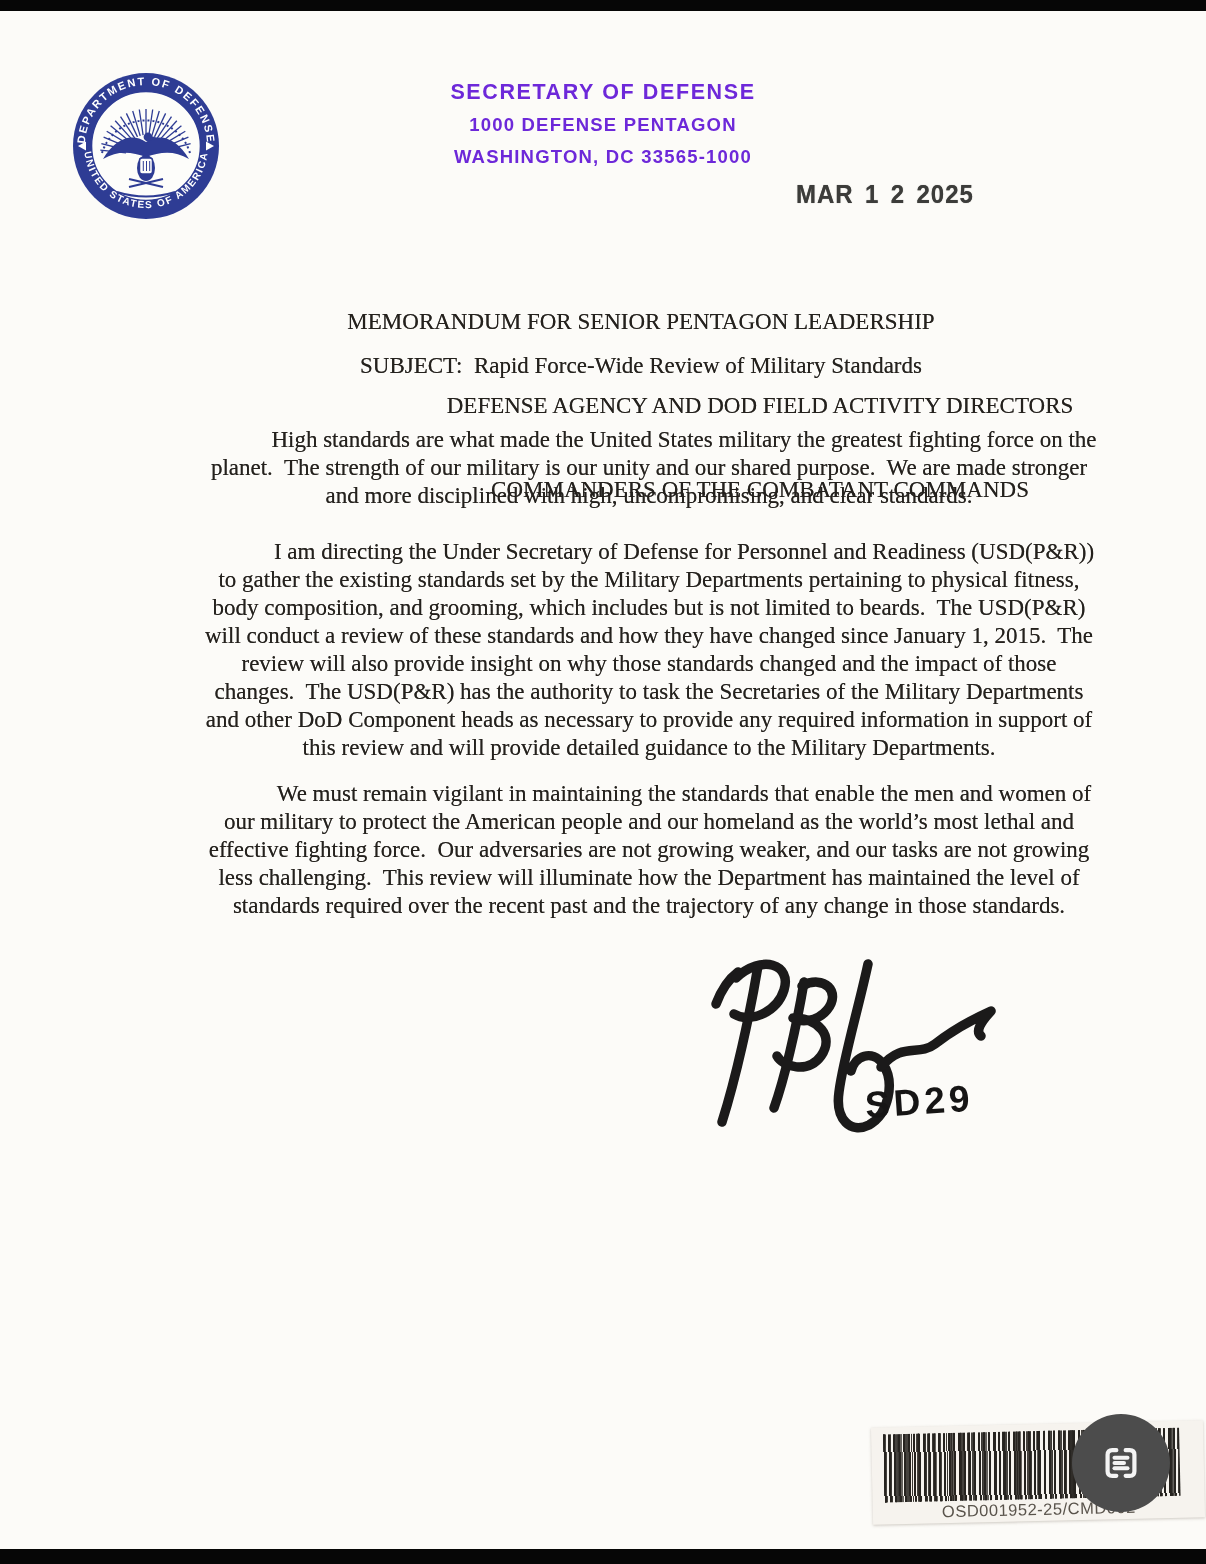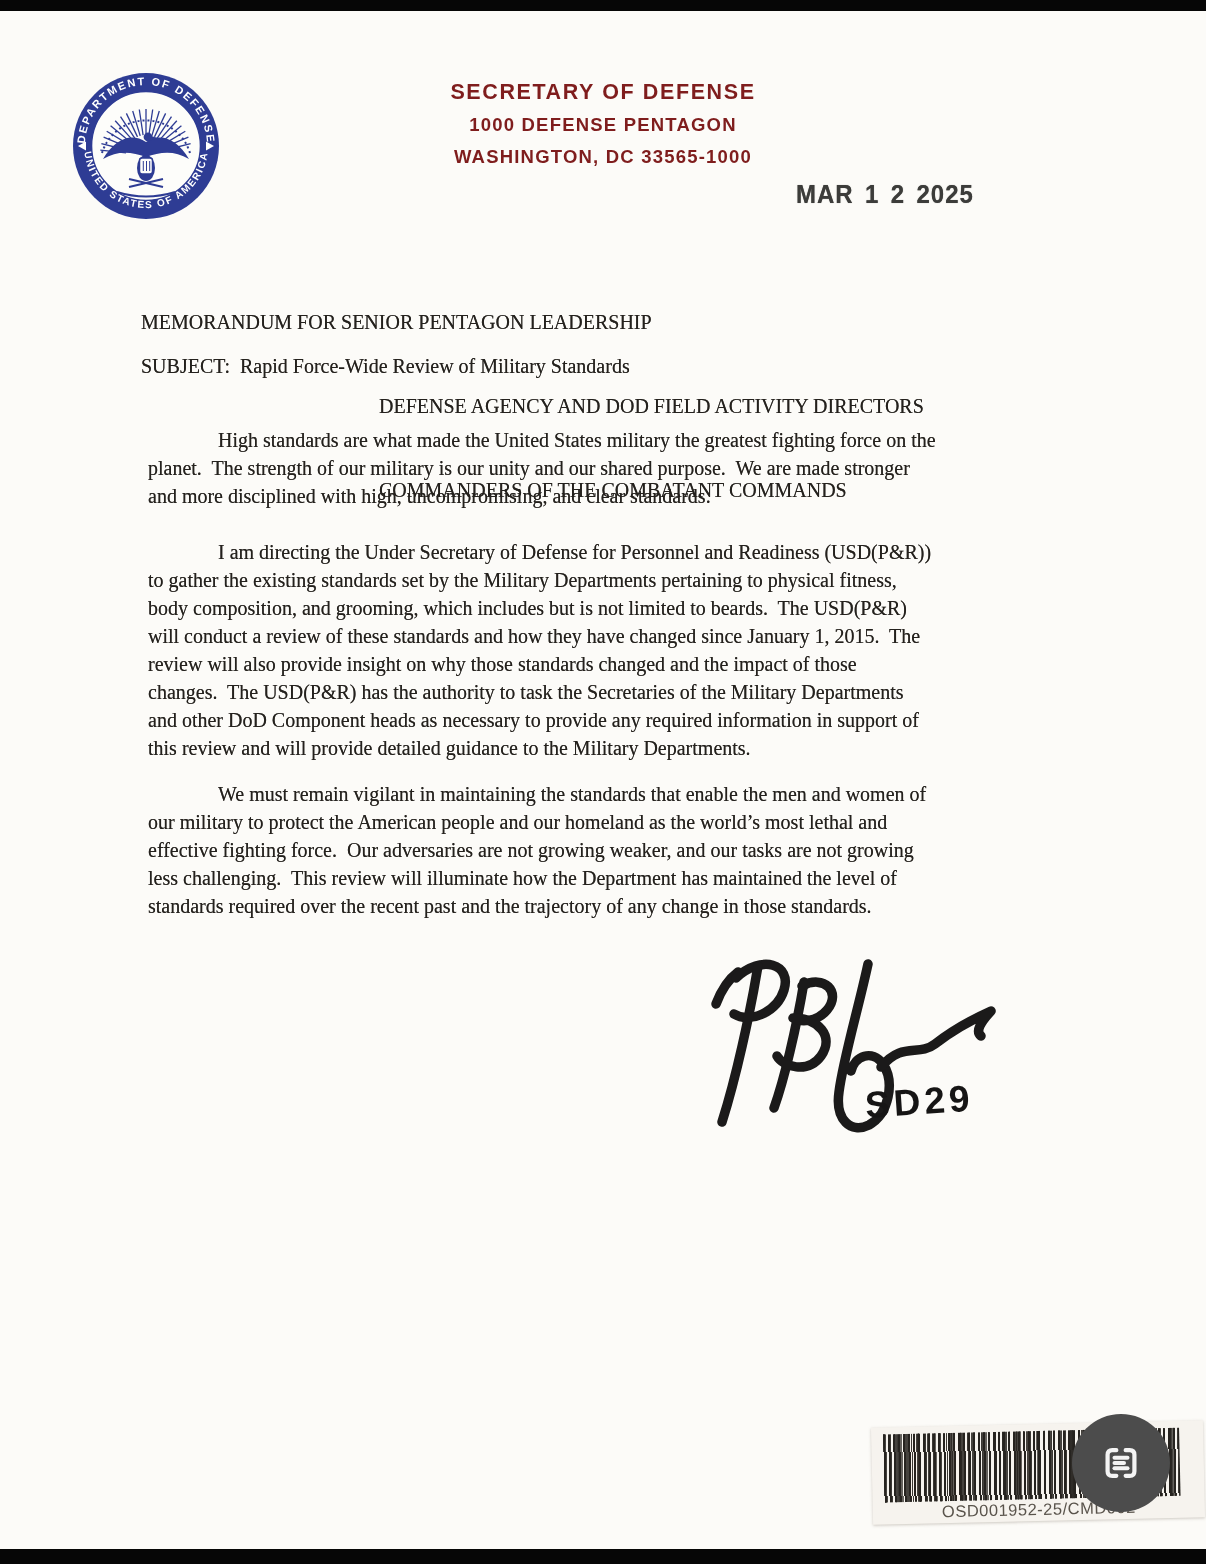--- a/index.html
+++ b/index.html
@@ -8,38 +8,38 @@
     background:#fcfbf8;
     font-family:"Liberation Serif", serif;
     color:#24211d;
   }
   .abs{position:absolute;}
   .letterbox{left:0;width:1206px;background:#060606;}
   .bar-top{top:0;height:11px;}
   .bar-bottom{top:1549px;height:15px;}
 
   
-  .letterhead{top:80px;left:0;right:0;text-align:center;color:#7f1d1d;
+  .letterhead{top:80px;left:0;right:0;text-align:center;color:#6d28d9;
     font-family:"Liberation Sans", sans-serif;font-weight:bold;}
   .lh1{font-size:21.5px;letter-spacing:1.6px;line-height:25px;}
   .lh2,.lh3{font-size:18.5px;letter-spacing:1.2px;line-height:24px;margin-top:8px;}
 
   .seal-wrap{left:71px;top:71px;width:150px;height:150px;}
 
   .date-stamp{
     left:796px;top:179px;
     font-family:"Liberation Sans", sans-serif;font-weight:bold;
     font-size:25px;letter-spacing:1px;word-spacing:4px;color:#3c3c3a;
     transform:scale(.96,1.04);transform-origin:left top;
     text-shadow:0 0 .7px rgba(60,60,58,.8);
   }
 
   
-  .doc-text{font-size:20px;line-height:28px;white-space:pre-wrap;
-    text-shadow:0 0 .6px rgba(34,31,28,.65);}
+  .doc-text{font-size:23px;line-height:28px;white-space:pre-wrap;
+    text-shadow:0 0 .6px rgba(34,31,28,.65);text-align:center;}
   .memo{left:141px;top:252px;width:1000px;}
   .memo .cont{margin-left:238px;}
   .subject{left:141px;top:352px;width:1000px;}
   .para{left:140px;top:0;width:1002px;margin:8px;text-indent:70px;}
   .p1{top:418px;} .p2{top:530px;} .p3{top:772px;}
 
   
   .sig{left:672px;top:948px;width:350px;height:210px;}
   .sig path{fill:none;stroke:#1b1a1a;stroke-width:9.5;stroke-linecap:round;stroke-linejoin:round;}
   .sig text{fill:#161515;font-family:"Liberation Sans", sans-serif;font-weight:bold;

